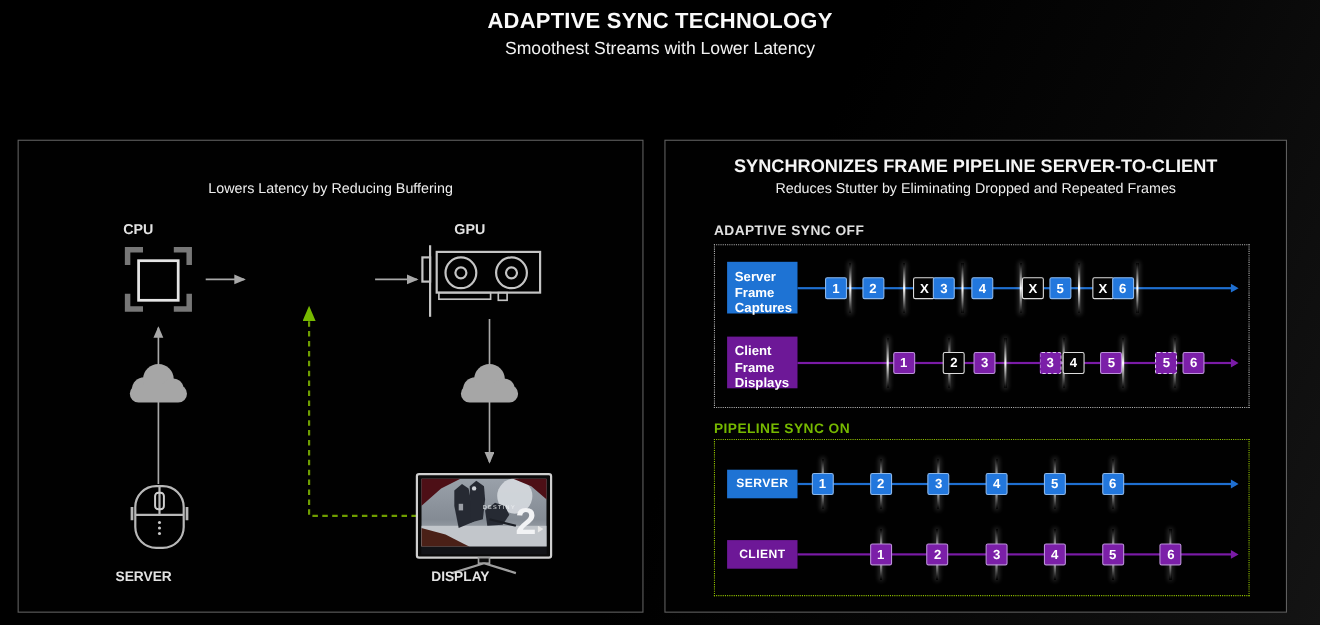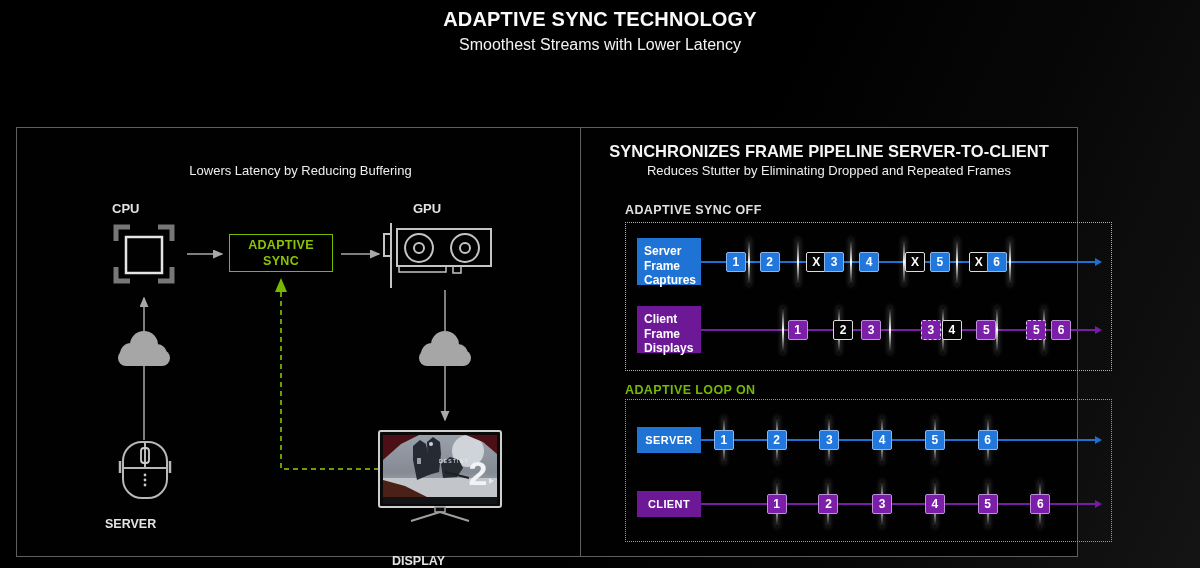--- a/index.html
+++ b/index.html
@@ -9,29 +9,29 @@
     background:linear-gradient(115deg,#000 55%,#070707 75%,#141414 100%);
     color:#fff;
   }
   
   .deck-header{position:absolute;top:8px;left:0;right:0;text-align:center;}
   .deck-title{font-size:20px;font-weight:700;color:#fafafa;letter-spacing:.2px;}
   .deck-subtitle{font-size:16px;color:#f2f2f2;margin-top:5px;}
   
   .panel{position:absolute;top:127px;height:430px;border:1px solid #5f5f5f;background:#010101;box-sizing:border-box;}
   #left-panel{left:16px;width:569px;}
-  #right-panel{left:580px;width:498px;padding-left:36px;}
+  #right-panel{left:604px;width:566px;padding-left:36px;}
   .panel-title{position:absolute;top:14px;left:0;right:0;text-align:center;font-size:16.5px;font-weight:700;color:#f5f5f5;}
   .panel-subtitle{position:absolute;top:35px;left:0;right:0;text-align:center;font-size:13px;color:#eee;}
   
   .hw-label{position:absolute;font-size:13px;font-weight:700;color:#e3e3e3;text-align:left;}
   .lbl-cpu{left:95px;top:73px;width:64px;}
   .lbl-gpu{left:396px;top:73px;width:64px;}
   .lbl-input{left:88px;top:389px;width:80px;font-size:12.5px;}
-  .lbl-display{left:375px;top:389px;width:96px;font-size:12.5px;margin-top:37px;}
+  .lbl-display{left:375px;top:389px;width:96px;font-size:12.5px;}
   .sync-box{position:absolute;left:212px;top:106px;width:104px;height:38px;box-sizing:border-box;
     border:1.5px solid #76b900;color:#8bc400;font-size:12.5px;font-weight:700;text-align:center;
     white-space:pre-line;line-height:16px;padding-top:2px;letter-spacing:.3px;background:#000;}
   .diagram-svg{position:absolute;left:0;top:0;}
   
   .sec-label{position:absolute;left:44px;font-size:12.5px;letter-spacing:.4px;font-weight:600;}
   #off-label{top:75px;color:#e0e0e0;}
   #on-label{top:255px;color:#76b900;}
   .sync-sec{position:absolute;left:44px;width:487px;box-sizing:border-box;}
   #off-box{top:94px;height:149px;border:1px dotted #b0b0b0;}
@@ -162,22 +162,20 @@
         <path d="M472,350 l5,3 l-5,3 z" fill="#e8e8e8"></path>
       </g>
       <rect x="366" y="369" width="114" height="7" fill="#121317"></rect>
       <rect x="418" y="379" width="10" height="5" fill="#0b0b0b" stroke="#9f9f9f" stroke-width="1.5"></rect>
       <path d="M423,384 L394,393 M423,384 L452,393" stroke="#9f9f9f" stroke-width="2" fill="none"></path>
     </g>
   </svg>
 
   <div class="hw-label lbl-cpu">CPU</div>
   <div class="hw-label lbl-gpu">GPU</div>
-  <div class="sync-box">ADAPTIVE
-SYNC</div>
   <div class="hw-label lbl-input">SERVER</div>
   <div class="hw-label lbl-display">DISPLAY</div>
 </div>
 
 <div class="panel" id="right-panel">
   <div class="panel-title">SYNCHRONIZES FRAME PIPELINE SERVER-TO-CLIENT</div>
   <div class="panel-subtitle">Reduces Stutter by Eliminating Dropped and Repeated Frames</div>
 
   <div class="sec-label" id="off-label">ADAPTIVE SYNC OFF</div>
   <div class="sync-sec" id="off-box">
@@ -223,21 +221,21 @@
           <div class="chip dashed" style="left: 56.6%; background: rgb(123, 31, 168); border-color: rgb(221, 201, 239); border-style: dashed;">3</div>
           <div class="chip outline" style="left: 61.8%; background: rgb(4, 4, 4); border-color: rgb(220, 220, 220);">4</div>
           <div class="chip solid" style="left: 70.3%; background: rgb(123, 31, 168); border-color: rgb(187, 143, 217);">5</div>
           <div class="chip dashed" style="left: 82.6%; background: rgb(123, 31, 168); border-color: rgb(221, 201, 239); border-style: dashed;">5</div>
           <div class="chip solid" style="left: 88.7%; background: rgb(123, 31, 168); border-color: rgb(187, 143, 217);">6</div>
           <div class="t-arrow" style="border-left-color: rgb(122, 27, 166);"></div>
         </div>
       </div>
     </div>
 
-  <div class="sec-label" id="on-label">ADAPTIVE LOOP ON</div>
+  <div class="sec-label" id="on-label">PIPELINE SYNC ON</div>
   <div class="sync-sec" id="on-box">
       <div class="t-row">
         <div class="t-label" style="background: rgb(30, 115, 212);">SERVER</div>
         <div class="t-track">
           <div class="t-line" style="background: rgb(31, 111, 208);"></div>
           <div class="t-tick" style="left: 5.6%;"></div>
           <div class="t-tick" style="left: 18.6%;"></div>
           <div class="t-tick" style="left: 31.6%;"></div>
           <div class="t-tick" style="left: 44.6%;"></div>
           <div class="t-tick" style="left: 57.6%;"></div>

